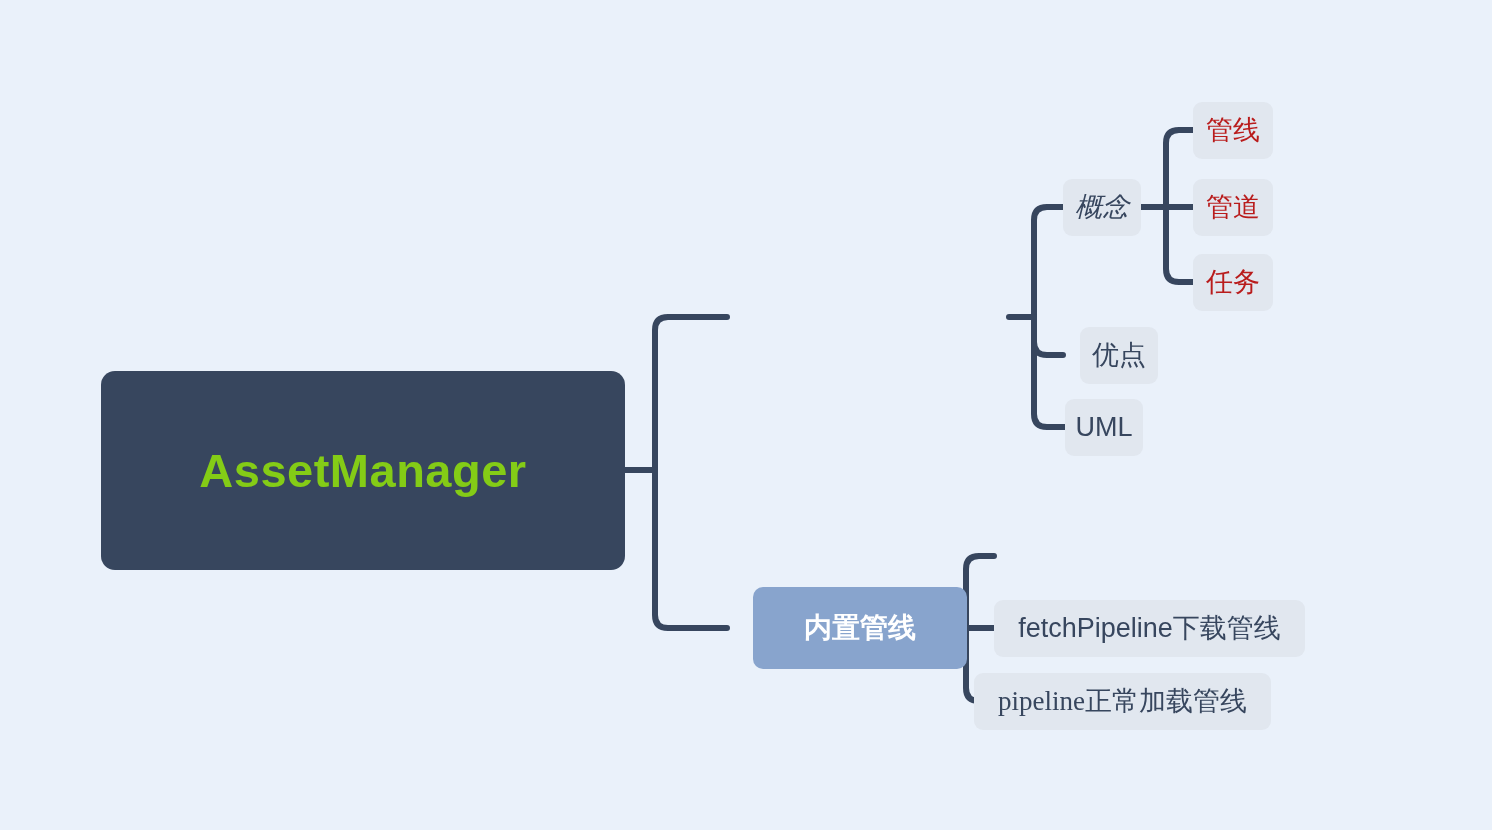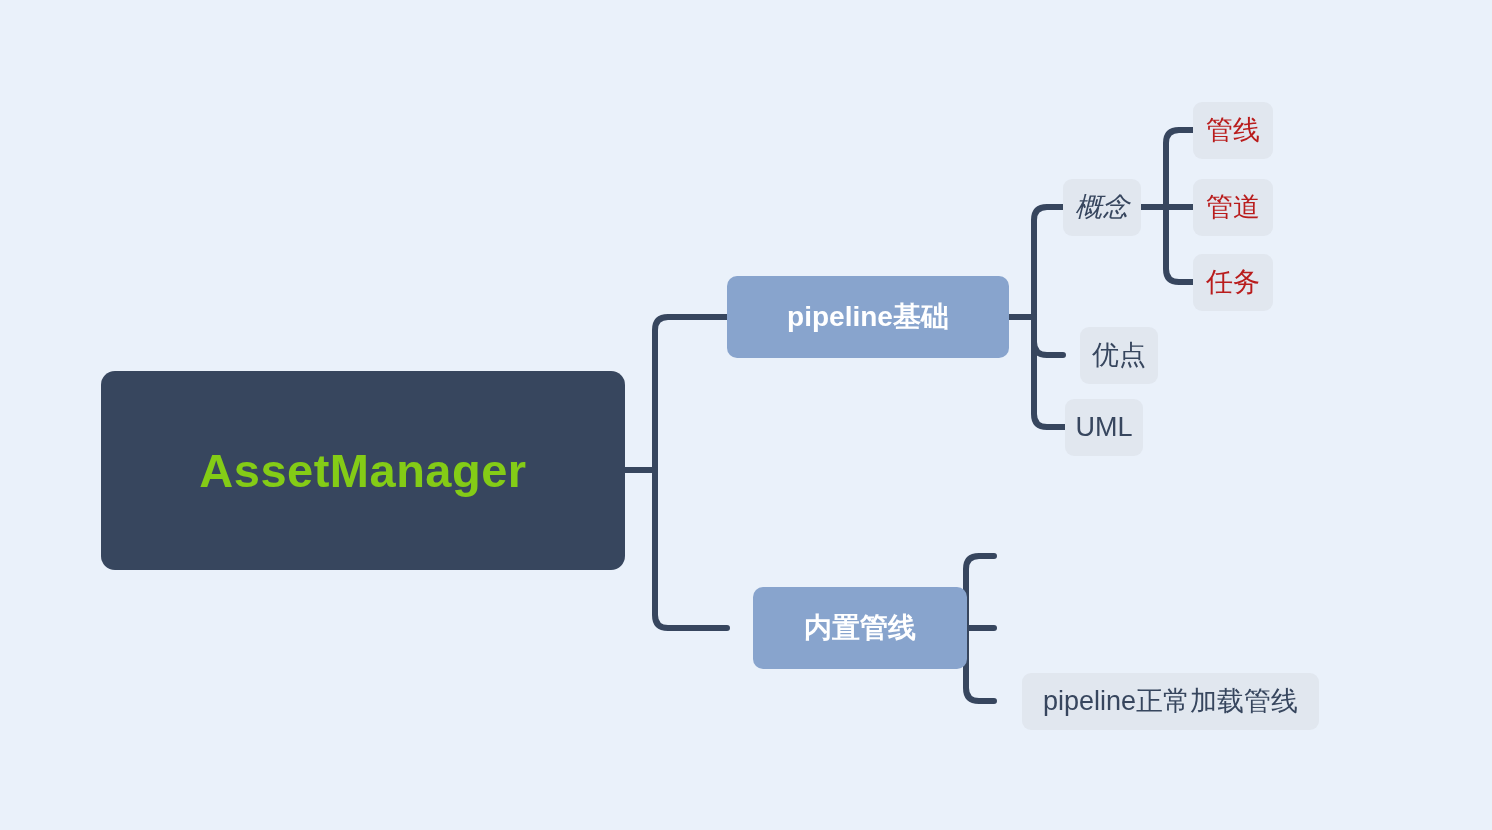--- a/index.html
+++ b/index.html
@@ -107,23 +107,20 @@
       <path d="M 966 628 L 966 569 Q 966 556 979 556 L 994 556"></path>
       <path d="M 966 628 L 994 628"></path>
       <path d="M 966 628 L 966 688 Q 966 701 979 701 L 994 701"></path>
     </g>
   </svg>
 
   <div class="node root" style="left:101px; top:371px; width:524px; height:199px;">
     <span class="line1">AssetManager</span>
   </div>
 
-  <div class="node lvl1" style="left:727px; top:276px; width:282px; height:82px;">
-    <span>pipeline基础</span>
-  </div>
 
   <div class="node lvl1" style="left:753px; top:587px; width:214px; height:82px;">
     <span>内置管线</span>
   </div>
 
   <div class="node lvl2" style="left:1063px; top:179px; width:78px; height:57px;font-style:italic;">
     <span>概念</span>
   </div>
 
   <div class="node lvl2" style="left:1080px; top:327px; width:78px; height:57px;">
@@ -140,18 +137,21 @@
 
   <div class="node lvl3" style="left:1193px; top:179px; width:80px; height:57px;text-align:center;">
     <span>管道</span>
   </div>
 
   <div class="node lvl3" style="left:1193px; top:254px; width:80px; height:57px;">
     <span>任务</span>
   </div>
 
 
+  <div class="node lvl2" style="left:994px; top:600px; width:311px; height:57px;">
+    <span>fetchPipeline下载管线</span>
+  </div>
 
-  <div class="node lvl2" style="left:1022px; top:673px; width:297px; height:57px;">
+  <div class="node lvl2" style="left:974px; top:673px; width:297px; height:57px;font-family:Liberation Serif, serif;">
     <span>pipeline正常加载管线</span>
   </div>
 
 </div>
 
 </body></html>

